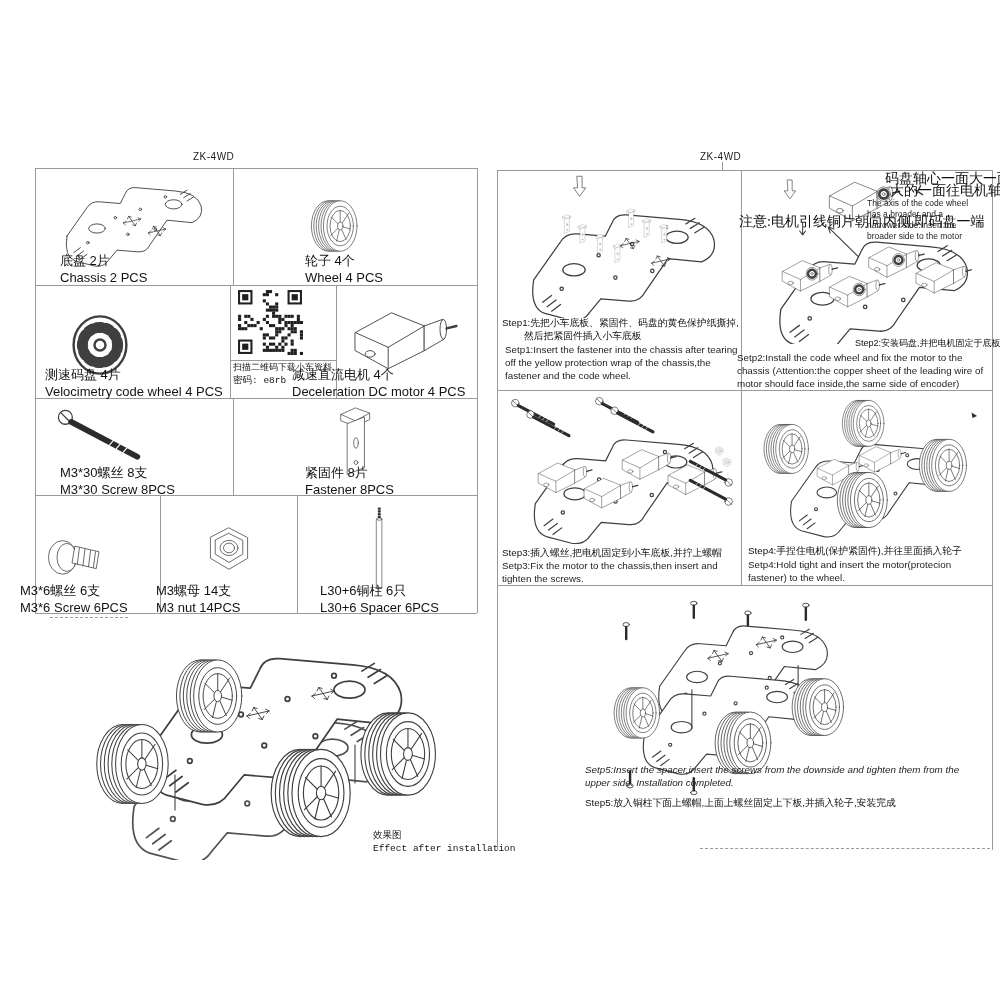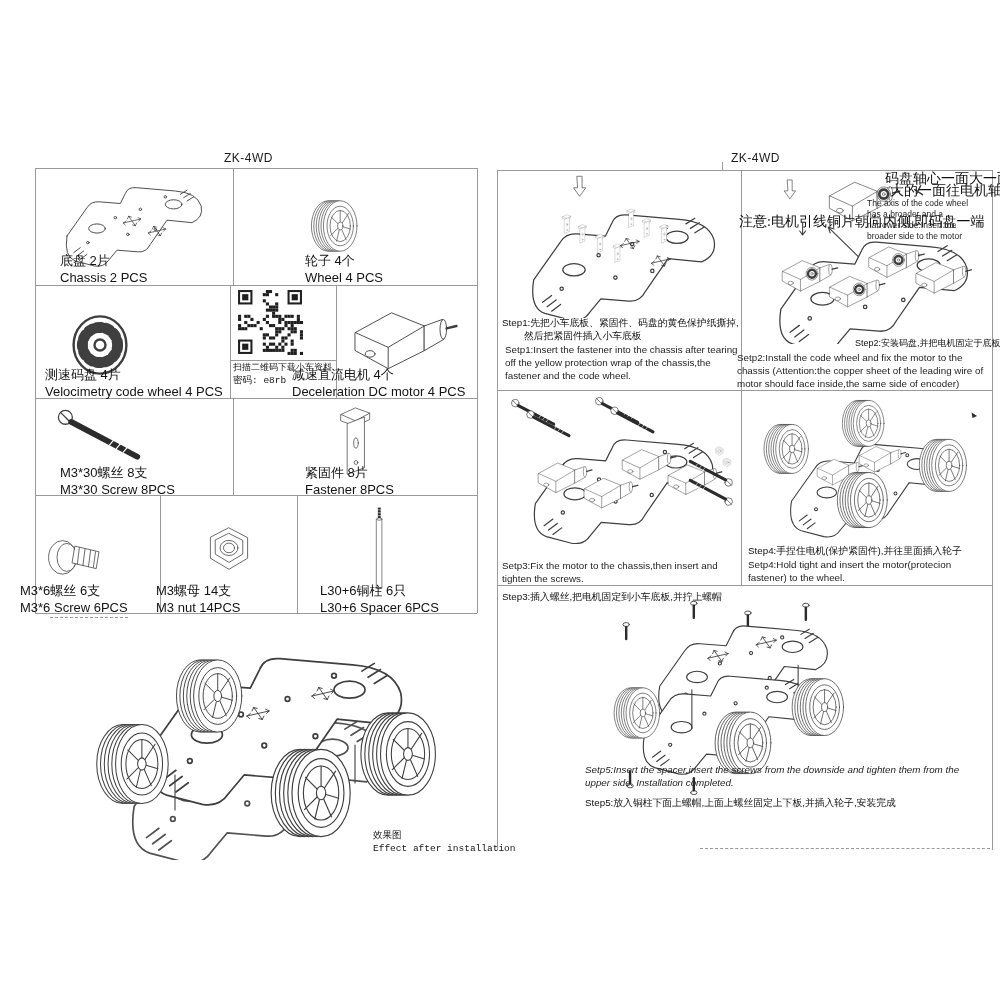--- a/index.html
+++ b/index.html
@@ -2,21 +2,21 @@
 <html><head>
 <meta charset="utf-8">
 <style>
   html,body{margin:0;padding:0;}
   body{width:1000px;height:1000px;background:#ffffff;position:relative;
        font-family:"Liberation Sans","DejaVu Sans",sans-serif;color:#222;overflow:hidden;}
   .abs{position:absolute;}
   .hl{position:absolute;height:1px;background:#9a9a9a;}
   .vl{position:absolute;width:1px;background:#9a9a9a;}
   .hl.dash{background:none;border-top:1px dashed #9a9a9a;height:0;}
-  .hdr{position:absolute;font-size:12px;letter-spacing:.5px;color:#1c1c1c;text-align:right;width:80px;}
+  .hdr{position:absolute;font-size:10px;letter-spacing:.5px;color:#1c1c1c;text-align:left;width:80px;}
   .plabel{position:absolute;font-size:13px;line-height:1.32;color:#141414;white-space:nowrap;}
   .llabel{position:absolute;font-size:9.5px;line-height:1.32;text-align:left;color:#141414;white-space:nowrap;font-family:Liberation Mono, monospace;}
   .szh{position:absolute;font-size:9.8px;color:#101010;white-space:nowrap;}
   .sen{position:absolute;font-size:9.8px;line-height:1.32;color:#1d1d1d;}
   .note{position:absolute;font-size:14px;color:#101010;white-space:nowrap;}
   .noteblk{position:absolute;font-size:8.5px;line-height:1.28;color:#1d1d1d;}
   svg.art{stroke:#3f3f3f;fill:none;stroke-width:1.1;stroke-linejoin:round;stroke-linecap:round;position:absolute;}
   .dark{fill:#2b2b2b;stroke:none;}
   .qrm{fill:#1f1f1f;stroke:none;}
 </style>
@@ -403,21 +403,21 @@
     <use href="#s-screw-long" x="108" y="10" width="52" height="33"></use>
     <g transform="translate(238,96) rotate(180)">
         <use href="#s-screw-long" x="0" y="0" width="52" height="33"></use>
       </g>
     <g transform="translate(238,116) rotate(180)">
         <use href="#s-screw-long" x="0" y="0" width="52" height="33"></use>
       </g>
     <use href="#s-nut" x="216" y="52" width="14" height="12"></use>
     <use href="#s-nut" x="224" y="64" width="14" height="12"></use>
   </svg>
-  <div class="szh" style="left:5px;top:547px;margin-top:44px;">Step3:插入螺丝,把电机固定到小车底板,并拧上螺帽</div>
+  <div class="szh" style="left:5px;top:547px;">Step3:插入螺丝,把电机固定到小车底板,并拧上螺帽</div>
   <div class="sen" style="left:5px;top:560px;width:238px;">Setp3:Fix the motor to the chassis,then insert and tighten the screws.</div>
 
   <svg class="art" style="left:250px;top:396px;" width="242" height="146" viewBox="0 0 245 160">
     <use href="#s-chassis" x="15" y="38" width="215" height="129"></use>
     <use href="#s-motor" x="62" y="62" width="58" height="37"></use>
     <use href="#s-motor" x="108" y="48" width="58" height="37"></use>
     <use href="#s-wheel" x="92" y="0" width="60" height="60"></use>
     <use href="#s-wheel" x="6" y="26" width="64" height="64"></use>
     <use href="#s-wheel" x="86" y="78" width="72" height="72"></use>
     <use href="#s-wheel" x="176" y="42" width="68" height="68"></use>

